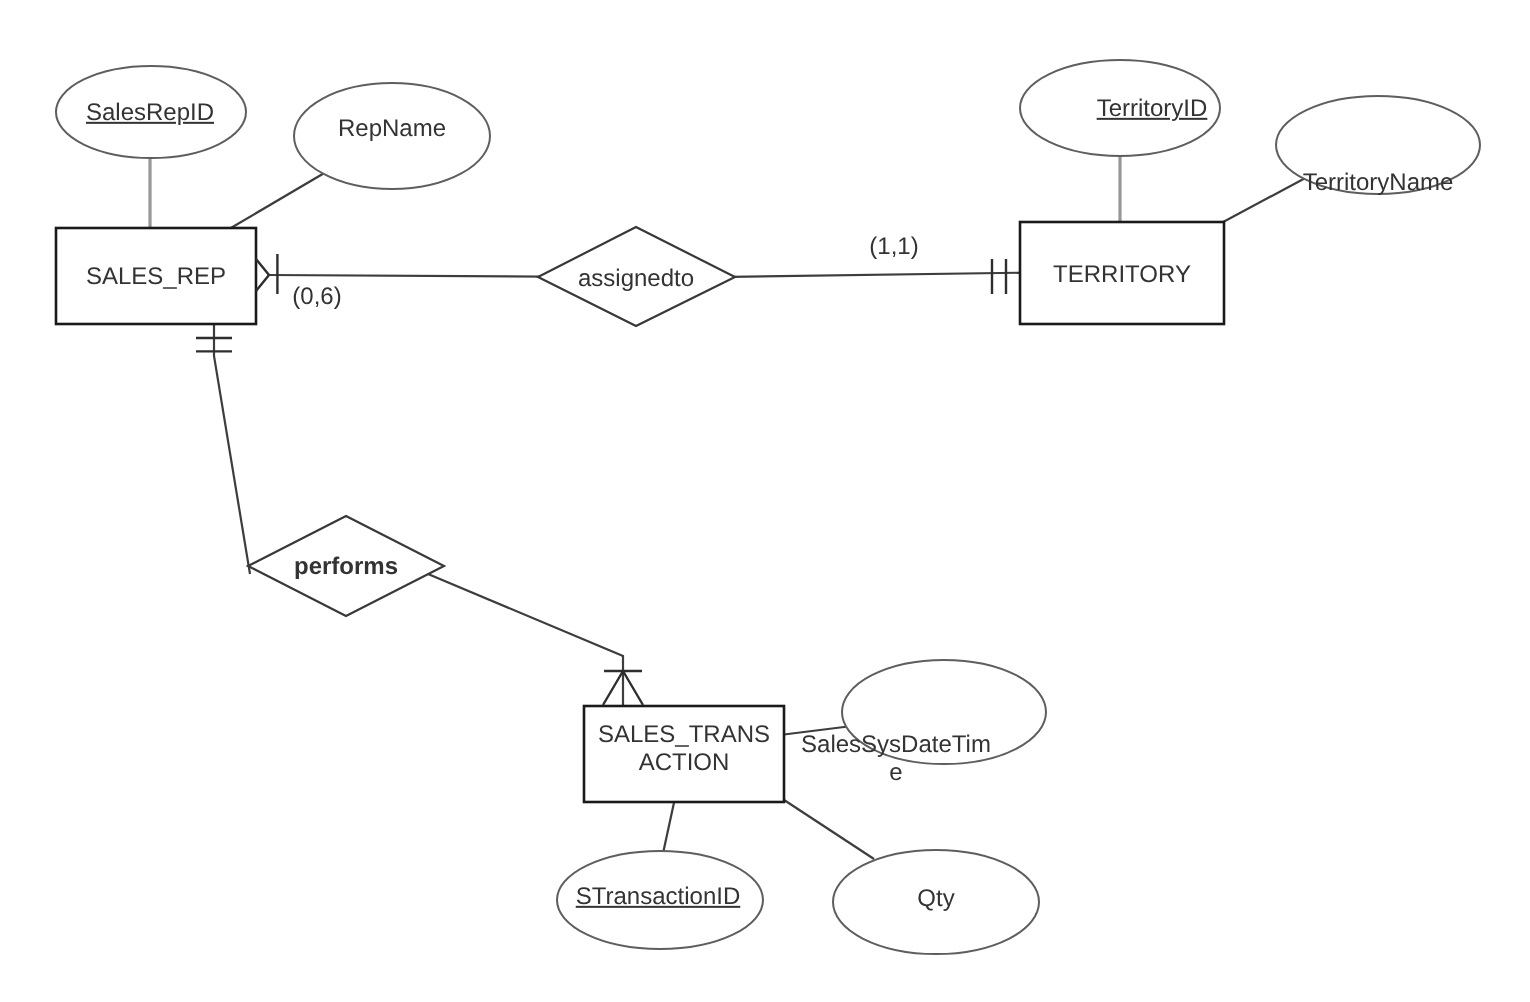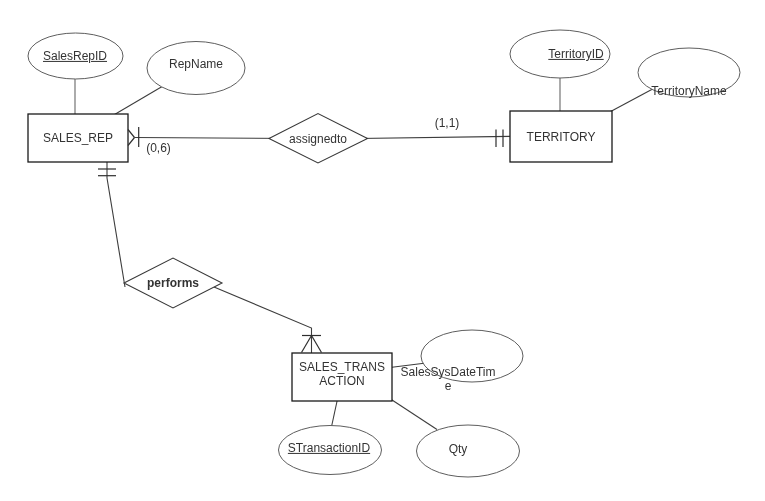--- a/index.html
+++ b/index.html
@@ -97,16 +97,16 @@
   <div class="label" style="left:561px; top:136.5px;">TERRITORY</div>
 
   <div class="label" style="left:318px; top:138.5px;text-align:right;">assignedto</div>
   <div class="label" style="left:158.5px; top:147.5px;">(0,6)</div>
   <div class="label" style="left:447px; top:123px;">(1,1)</div>
 
   <div class="label" style="left:173px; top:283px;font-weight:bold;">performs</div>
 
   <div class="label wrap" style="left:342px; top:374px; width:88px;">SALES_TRANSACTION</div>
   <div class="label wrap" style="left:448px; top:355px; width:98px;margin-top:24px;">SalesSysDateTime</div>
-  <div class="label" style="left:458px; top:449px;">Qty</div>
+  <div class="label" style="left:468px; top:449px;">Qty</div>
   <div class="label key" style="left:329px; top:448px;">STransactionID</div>
 
 </div>
 
 </body></html>

